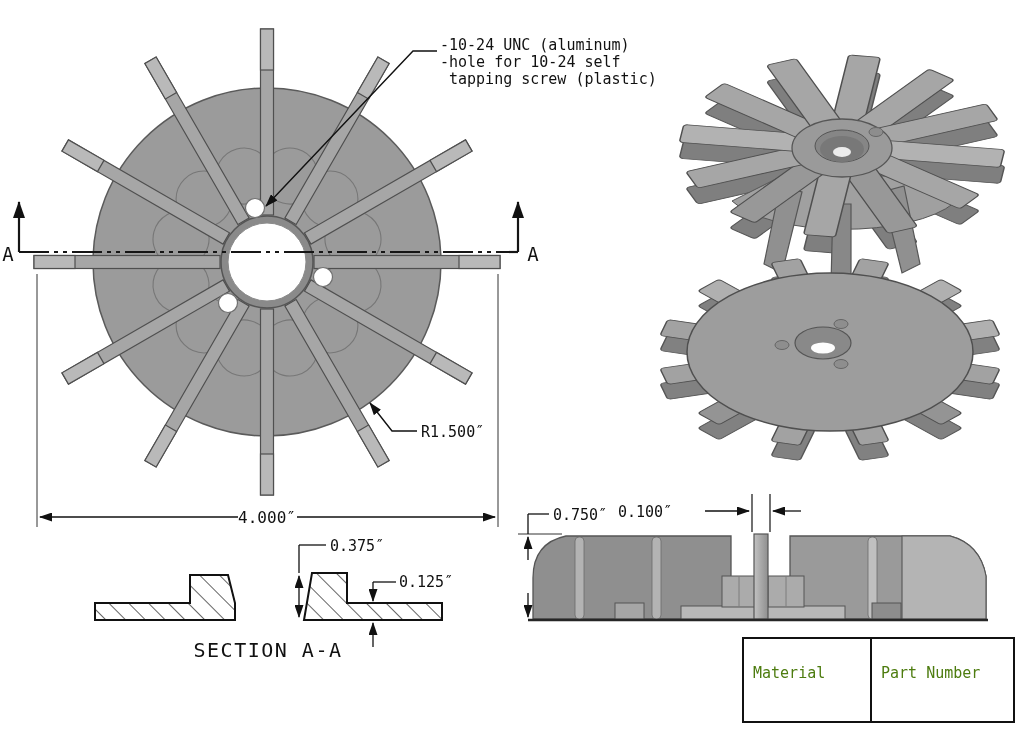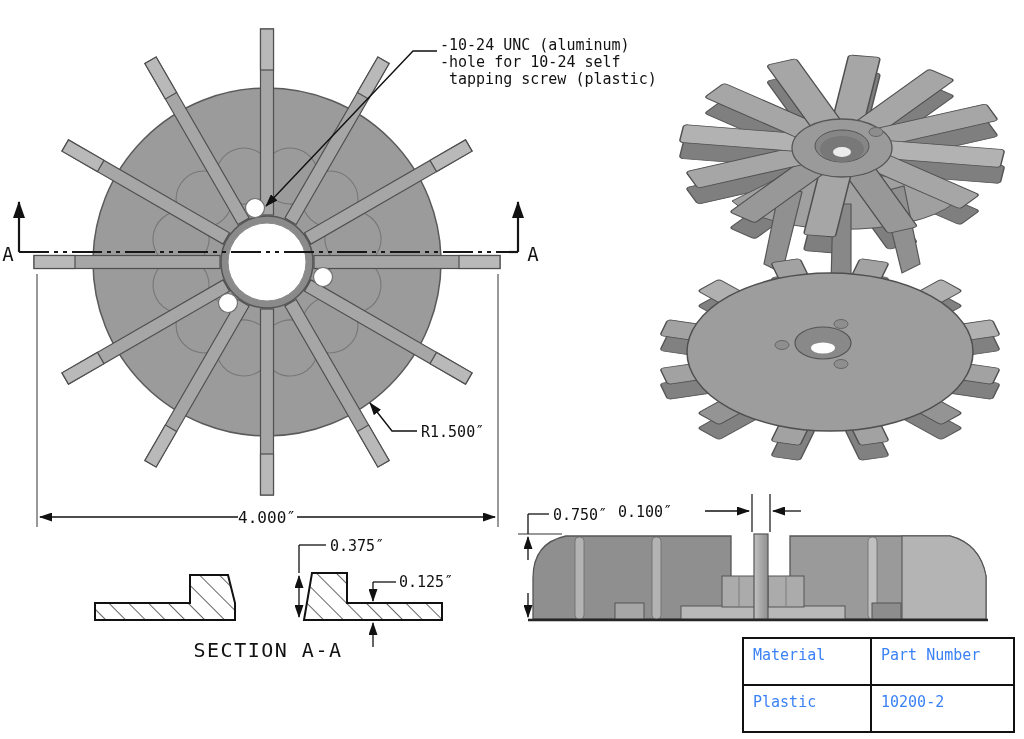--- a/index.html
+++ b/index.html
@@ -3,21 +3,21 @@
 <meta charset="utf-8">
 <style>
   html,body{margin:0;padding:0;background:#ffffff;}
   #stage{position:relative;width:1024px;height:739px;background:#ffffff;overflow:hidden;
          font-family:"DejaVu Sans Mono", monospace;}
   svg{position:absolute;left:0;top:0;}
   svg text{fill:#111111;font-family:"DejaVu Sans Mono", monospace;}
   .dimtxt{font-size:15px;}
   .parts-table{position:absolute;left:742px;top:637px;width:273px;height:86px;
                border-collapse:collapse;table-layout:fixed;}
-  .parts-table td{border:2px solid #111;font-size:15px;color:#3b82f6;padding:2px 0 16px 9px;
+  .parts-table td{border:2px solid #111;font-size:15px;color:#4d7c0f;padding:2px 0 16px 9px;
                   height:27px;white-space:nowrap;overflow:hidden;}
   .parts-table col.c1{width:128px;}
 </style>
 </head>
 <body>
 
 <div id="stage">
 
 <svg width="1024" height="739" viewBox="0 0 1024 739">
   <defs>
@@ -248,20 +248,16 @@
 <table class="parts-table">
   <colgroup>
         <col class="c1">
         <col>
       </colgroup>
   <tbody>
         <tr>
     <td>Material</td>
     <td>Part Number</td>
   </tr>
-  <tr>
-    <td>Plastic</td>
-    <td>10200-2</td>
-  </tr>
 </tbody>
     </table>
 
 </div>
 
 </body></html>

